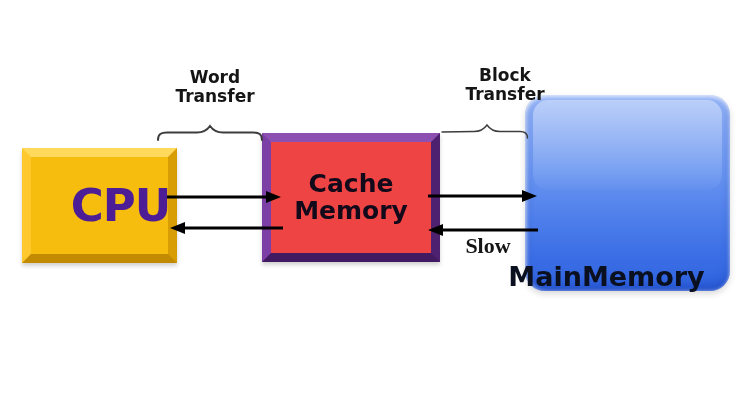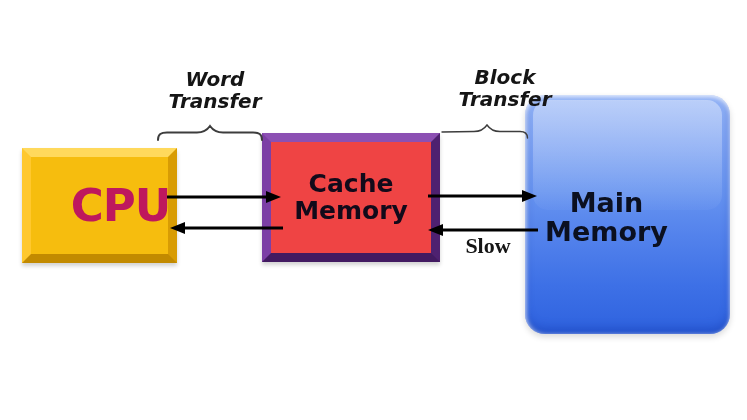--- a/index.html
+++ b/index.html
@@ -16,60 +16,60 @@
 
   
   .cpu-box {
     left: 22px; top: 148px; width: 155px; height: 115px;
     background: #F6BD0E;
     border: 9px solid;
     border-color: #FFD95C #D89C04 #C28A00 #FFC82E;
     box-shadow: 0 3px 4px rgba(0,0,0,0.18);
     padding-left: 42px;
   }
-  .cpu-label { font-size: 45px; font-weight: bold; color: #be185d; letter-spacing: -1px; }
+  .cpu-label { font-size: 45px; font-weight: bold; color: #4c1d95; letter-spacing: -1px; }
 
   
   .cache-box {
     left: 262px; top: 133px; width: 178px; height: 129px;
     background: #ef4444;
     border: 9px solid;
     border-color: #8C50B3 #4E2170 #421A61 #7C3FA5;
     box-shadow: 0 3px 4px rgba(0,0,0,0.18);
     flex-direction: column;
   }
   .cache-line { font-size: 25px; font-weight: bold; line-height: 1.05; color: #120a1a; }
 
   
   .main-box {
-    left: 525px; top: 95px; width: 205px; height: 239px;
+    left: 525px; top: 95px; width: 205px; height: 196px;
     border-radius: 20px;
     background: linear-gradient(180deg, #93B3F6 0%, #7FA4F3 18%, #6794F0 40%, #5483EC 58%, #3D70E6 80%, #2E62DF 100%);
     box-shadow: inset 0 2px 4px rgba(255,255,255,0.7),
                 inset 2px 0 4px rgba(255,255,255,0.35),
                 inset 0 -6px 10px rgba(15,50,160,0.35),
                 0 3px 6px rgba(0,0,0,0.15);
-    flex-direction: column;
     padding-right: 42px;
     padding-top: 6px;
+    align-items: flex-end;
   }
   .main-gloss {
     position: absolute;
     left: 8px; right: 8px; top: 5px;
     height: 46%;
     border-radius: 15px;
     background: linear-gradient(180deg, rgba(255,255,255,0.38), rgba(255,255,255,0.03));
     pointer-events: none;
   }
   .main-line { font-size: 27px; font-weight: bold; line-height: 1.05; color: #0b1020; position: relative; }
 
   
   .anno { position: absolute; text-align: center; font-weight: bold; color: #151515; }
   .anno span { display: block; }
-  .transfer-label { font-size: 20px; line-height: 1.1; width: 134px; font-style: italic; }
+  .transfer-label { font-size: 17px; line-height: 1.1; width: 134px; }
   .word-transfer { left: 148px; top: 68px; }
   .block-transfer { left: 438px; top: 66px; }
   .speed-label { font-size: 22px; width: 90px; }
   .fast-label { left: 171px; top: 229px; }
   .slow-label { left: 443px; top: 233px; font-family: Liberation Serif, serif; }
 
   svg.layer { position: absolute; left: 0; top: 0; pointer-events: none; }
 </style>
 </head>
 <body>

